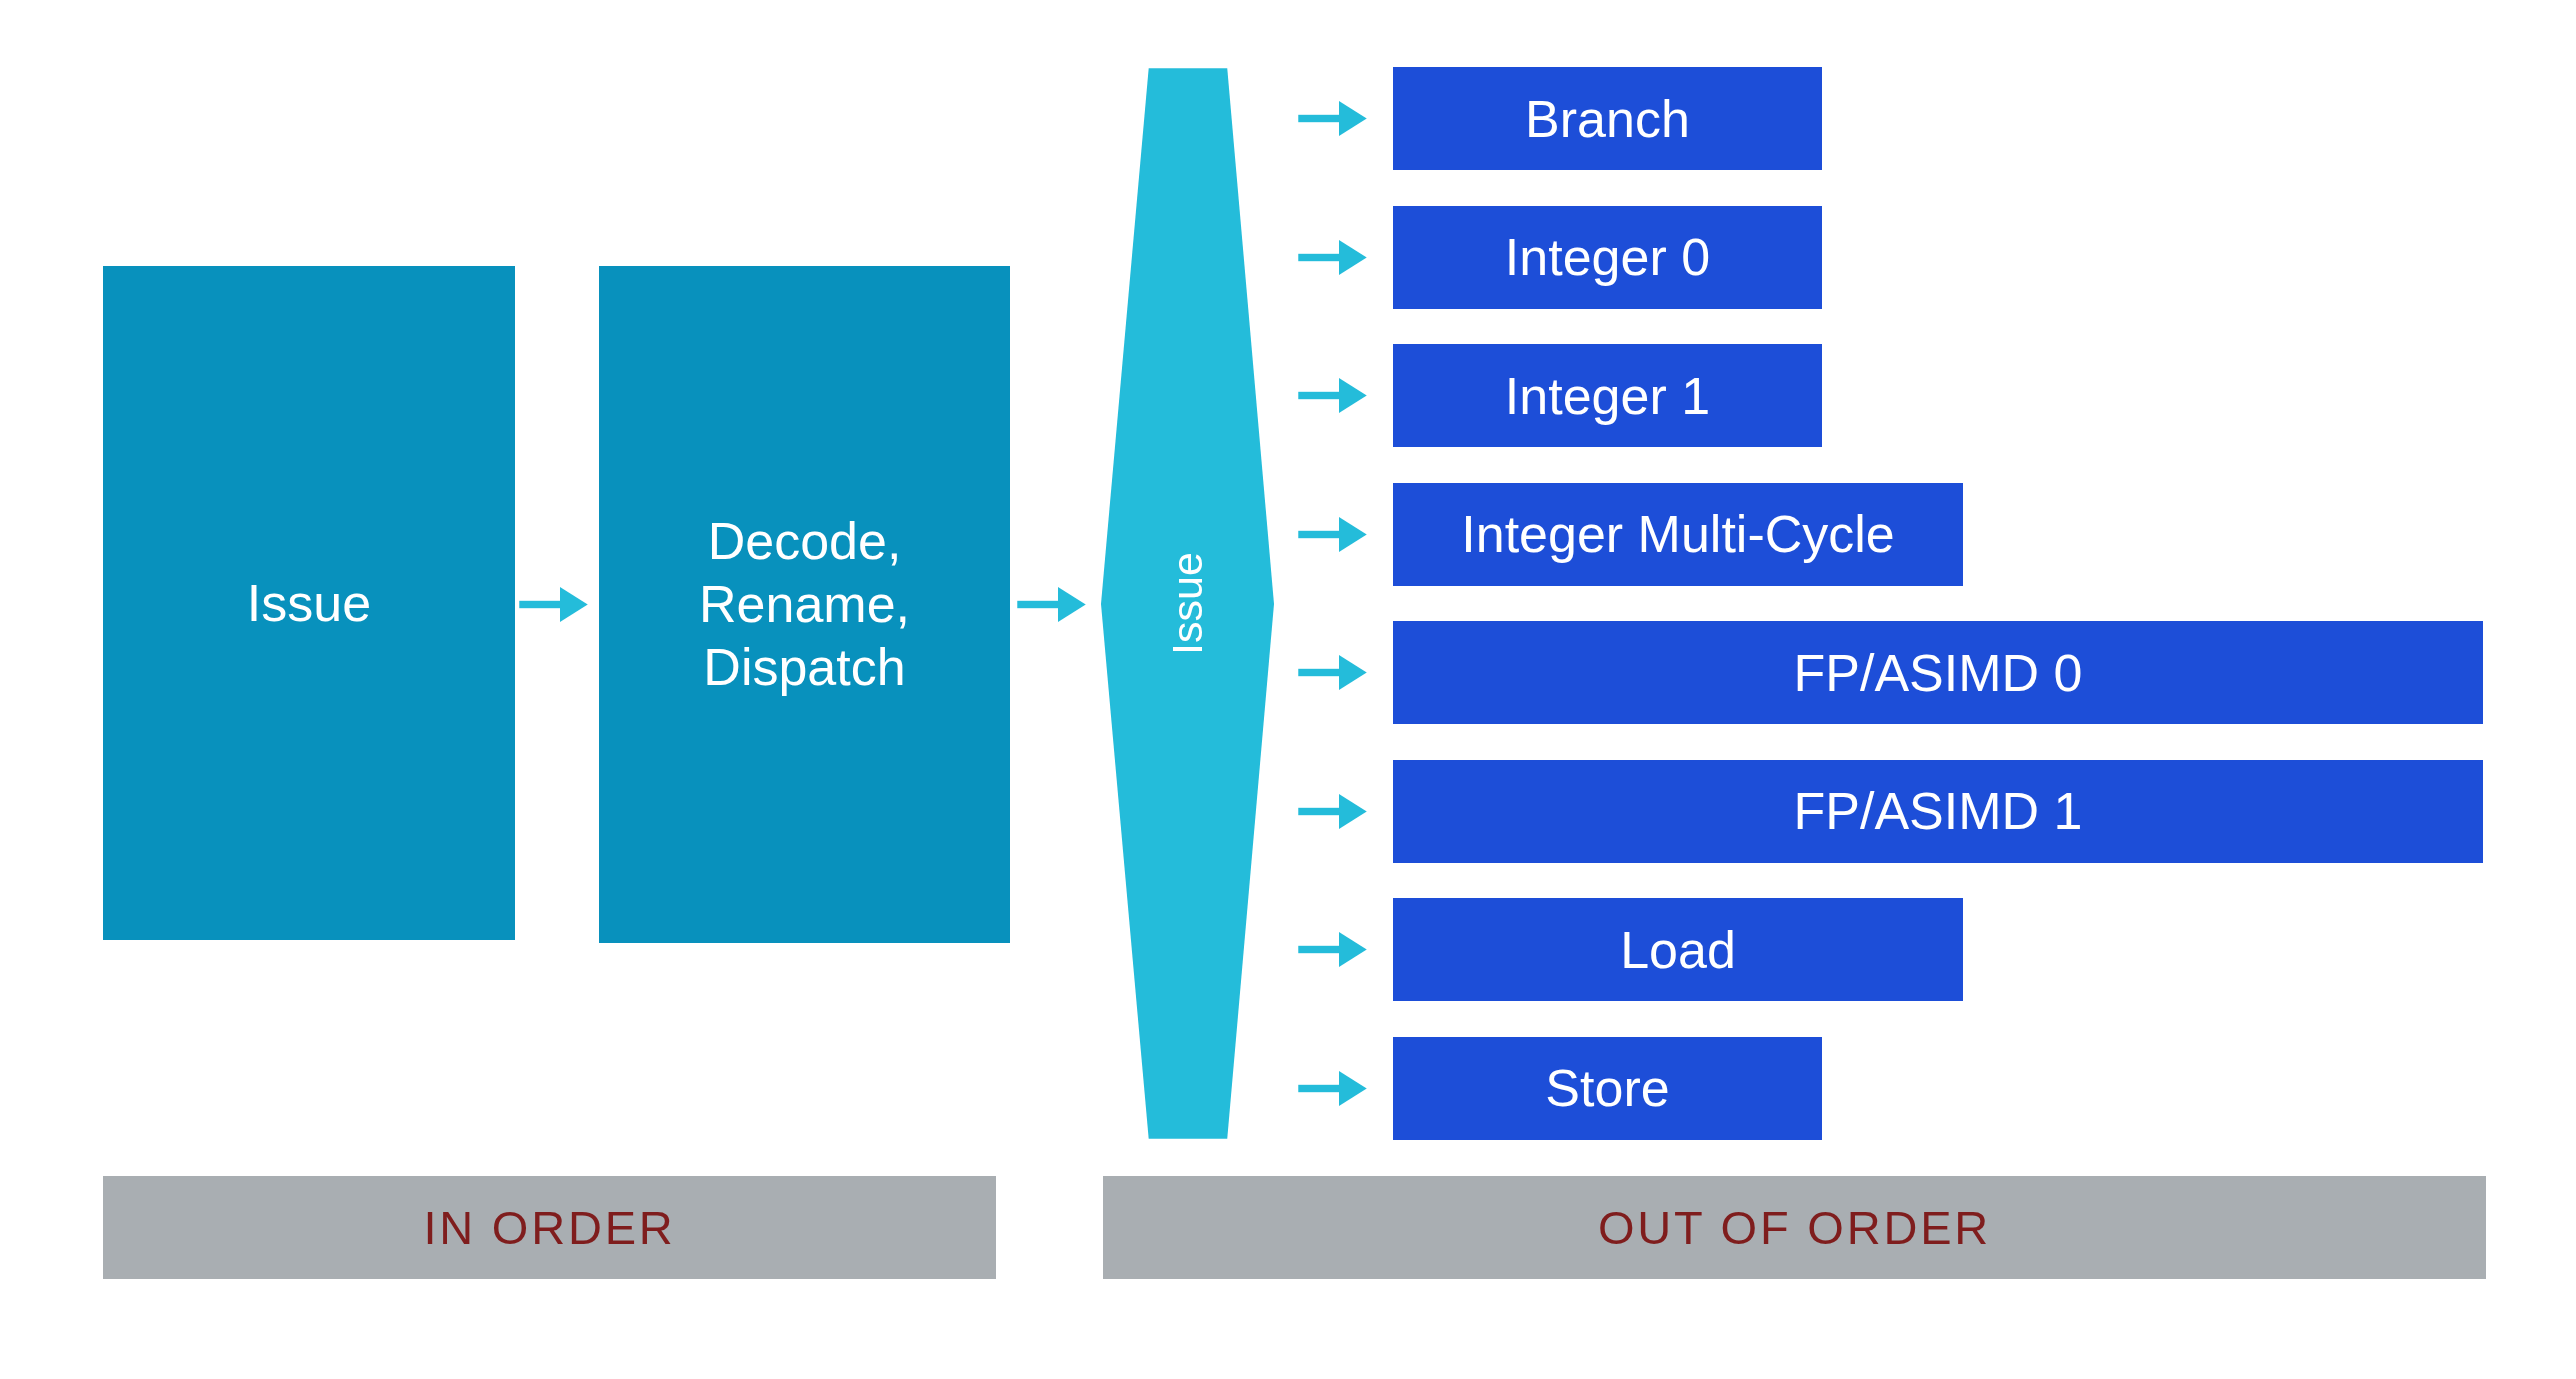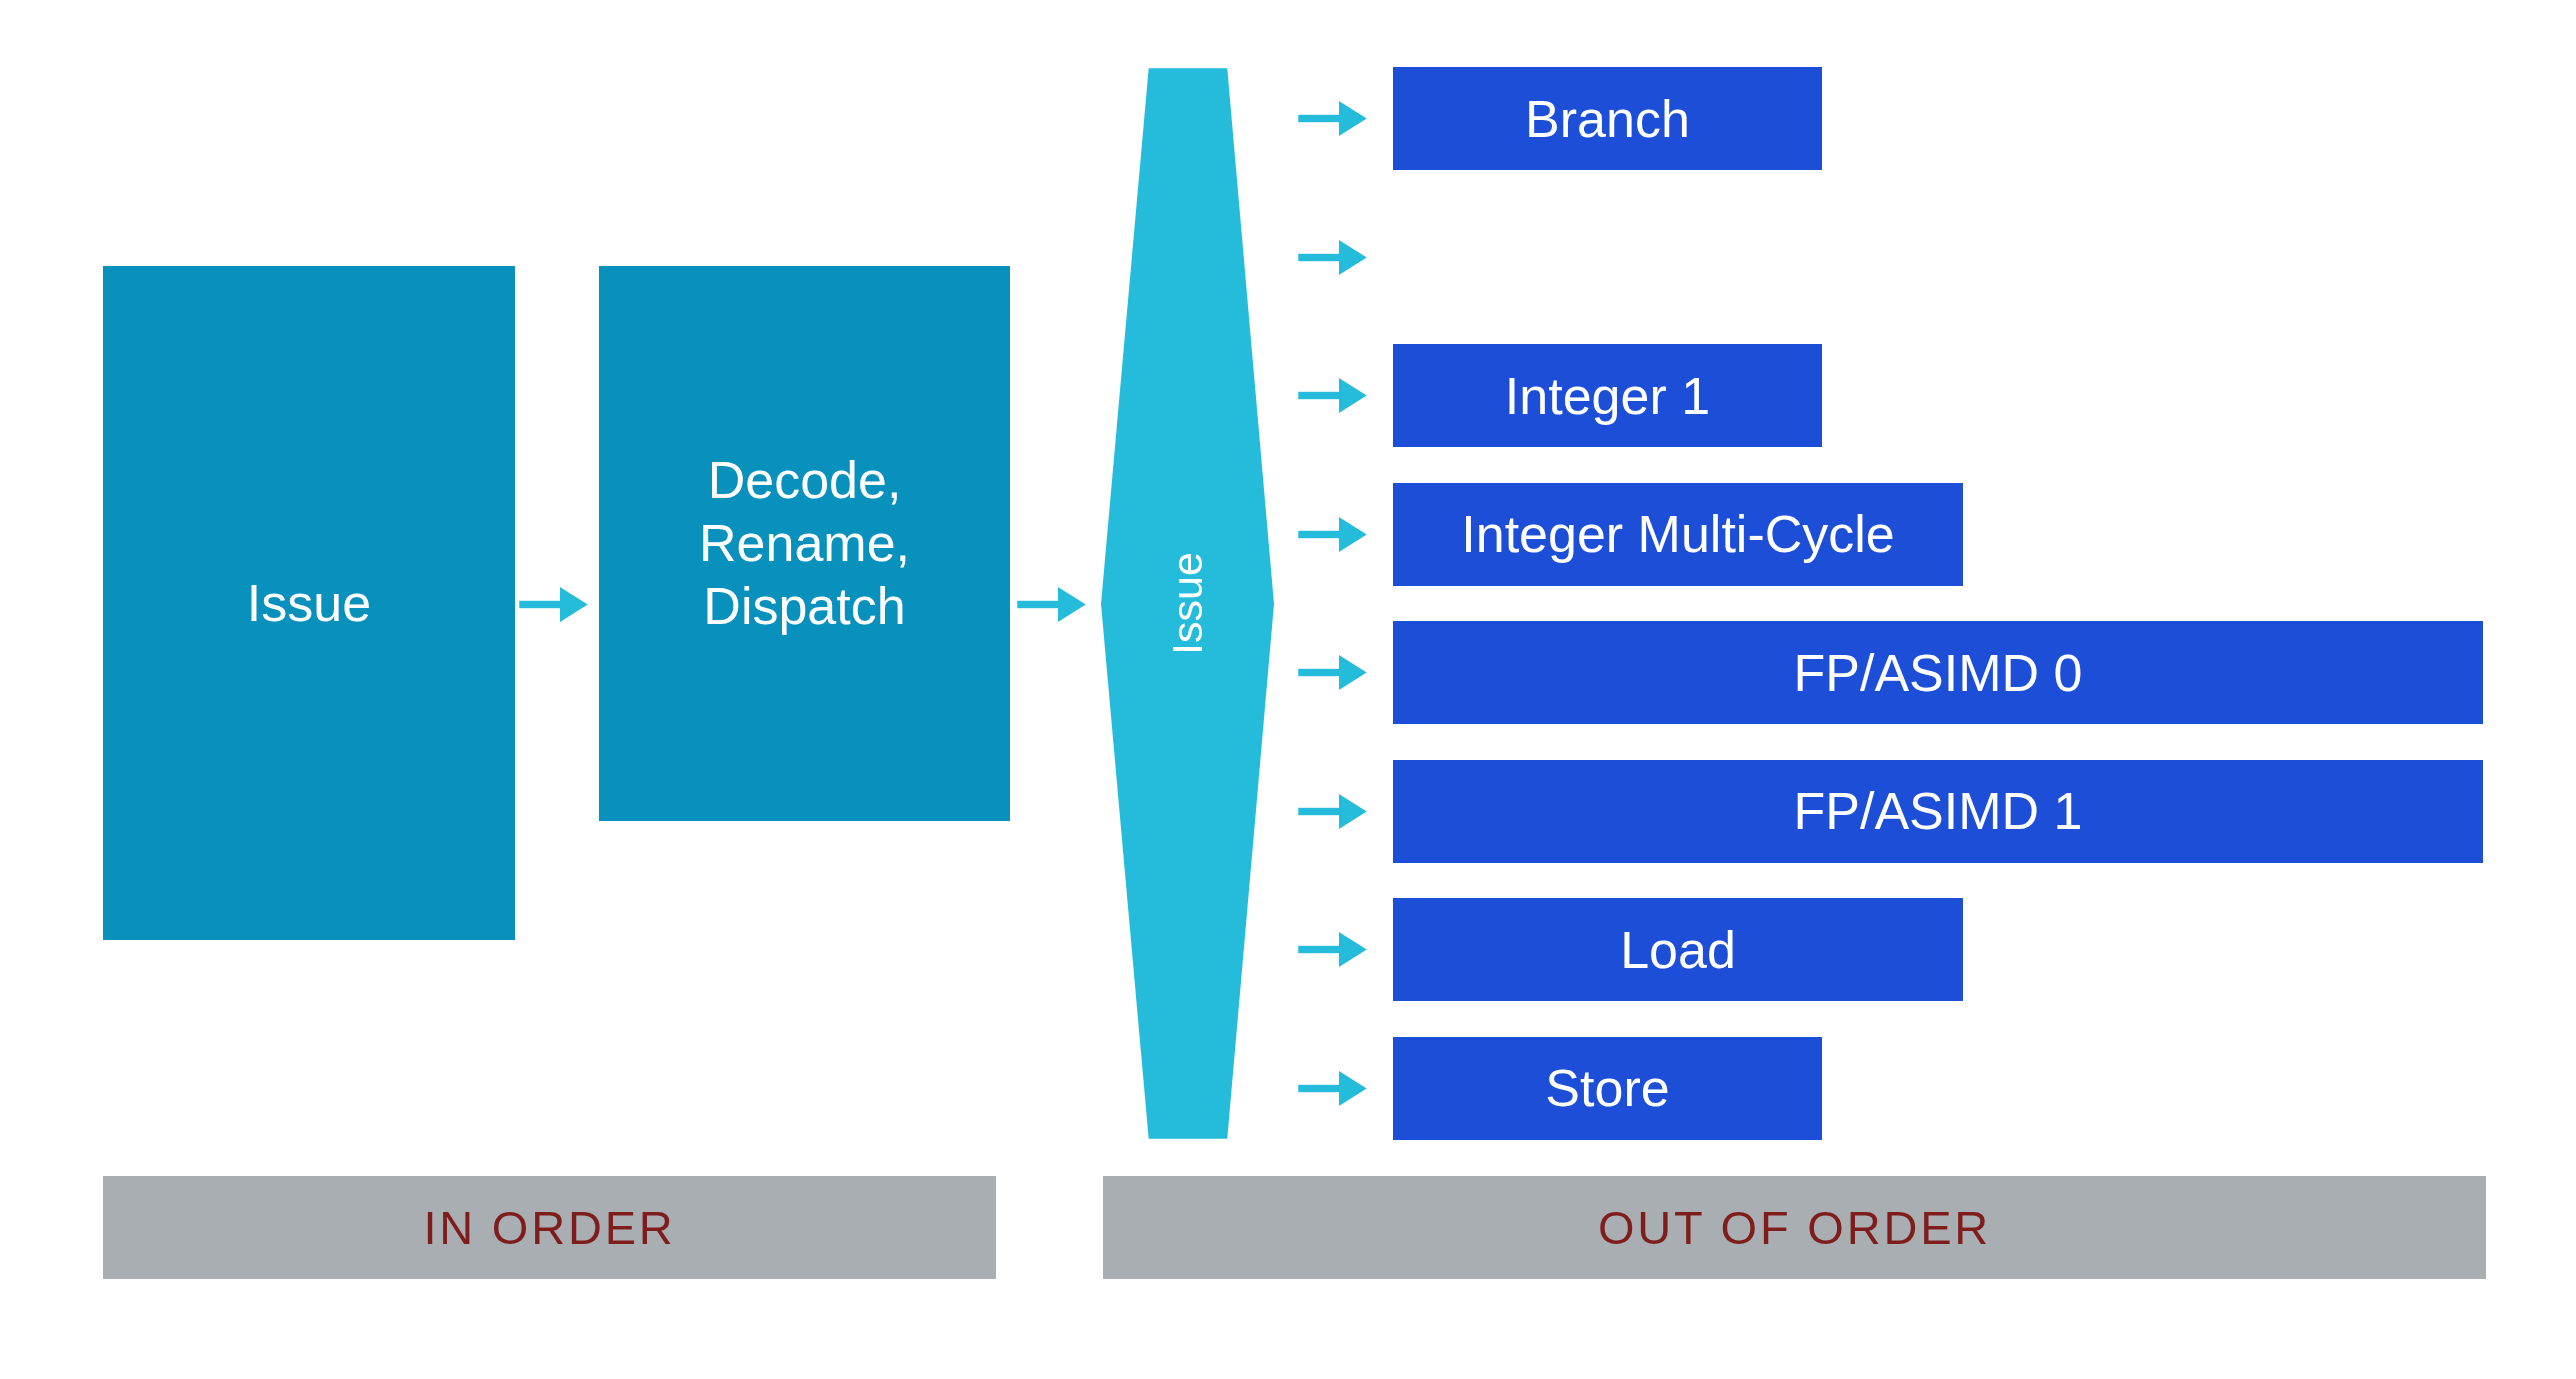--- a/index.html
+++ b/index.html
@@ -6,21 +6,21 @@
   .canvas{
     position:relative;width:2576px;height:1380px;background:#ffffff;
     font-family:"Liberation Sans", sans-serif;color:#ffffff;overflow:hidden;
   }
   .box{
     position:absolute;background:#0891BD;
     display:flex;align-items:center;justify-content:center;
     font-size:52px;font-weight:400;text-align:center;
   }
   #fetch-box{left:103px;top:266px;width:412px;height:674px;}
-  #decode-box{left:599px;top:266px;width:411px;height:555px;line-height:63px;}
+  #decode-box{left:599px;top:266px;width:411px;height:677px;line-height:63px;}
   .decode-line{display:block;}
   .flow-arrow{position:absolute;}
   #arrow-fetch-decode{left:519px;top:586px;}
   #arrow-decode-issue{left:1017px;top:586px;}
   .arrow-fill{fill:#24BCDA;}
   #issue-shape{position:absolute;left:1101px;top:67px;}
   #issue-label-wrap{
     position:absolute;left:1101px;top:67px;width:173px;height:1073px;
     display:flex;align-items:center;justify-content:center;pointer-events:none;
   }
@@ -93,20 +93,23 @@
       <div class="unit sm">
         <span>Branch</span>
       </div>
     </div>
 
     <div class="exec-row">
       <svg class="flow-arrow" width="69" height="37" viewBox="0 0 74 40">
         <rect class="arrow-fill" x="0" y="16" width="46" height="8"></rect>
         <polygon class="arrow-fill" points="44,1 74,20 44,39"></polygon>
       </svg>
+      <div class="unit sm">
+        <span>Integer 0</span>
+      </div>
     </div>
 
     <div class="exec-row">
       <svg class="flow-arrow" width="69" height="37" viewBox="0 0 74 40">
         <rect class="arrow-fill" x="0" y="16" width="46" height="8"></rect>
         <polygon class="arrow-fill" points="44,1 74,20 44,39"></polygon>
       </svg>
       <div class="unit sm">
         <span>Integer 1</span>
       </div>

